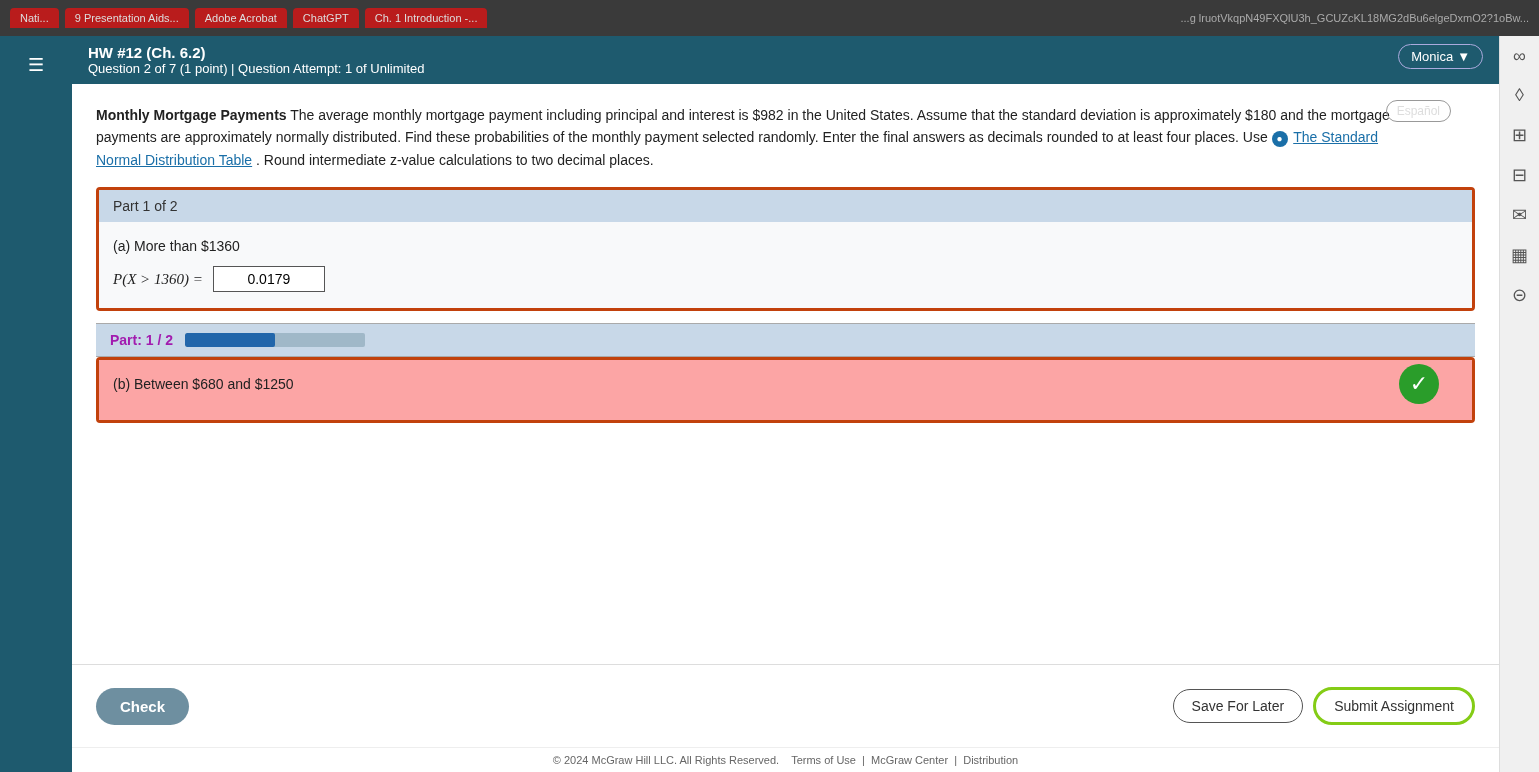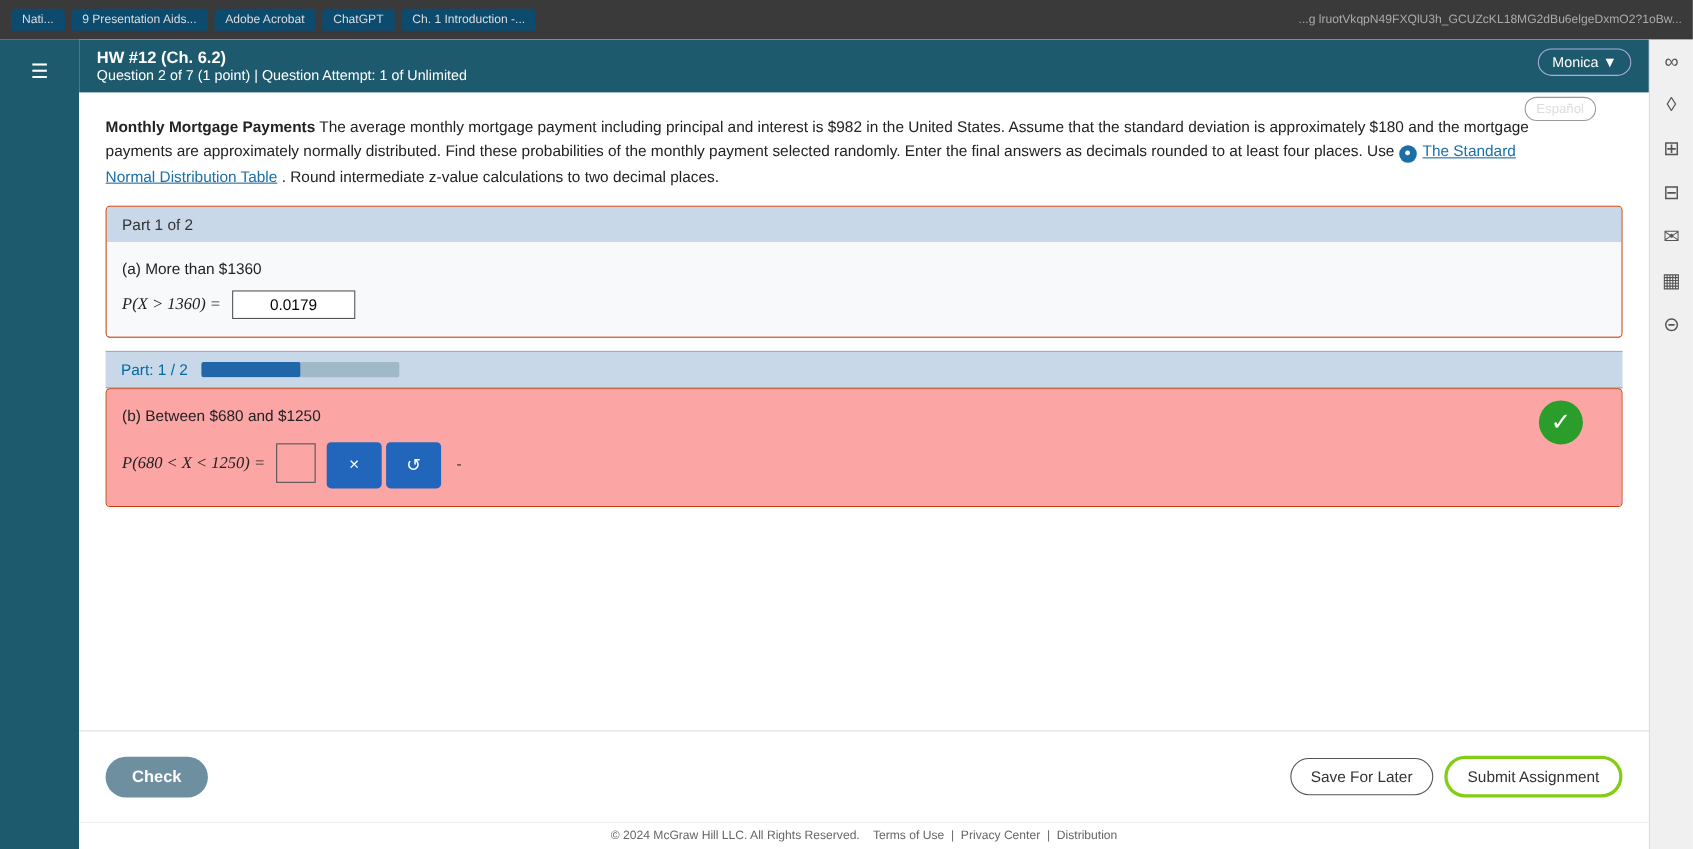--- a/index.html
+++ b/index.html
@@ -18,21 +18,21 @@
       background: #3a3a3a;
       height: 36px;
       display: flex;
       align-items: center;
       padding: 0 10px;
       gap: 6px;
       font-size: 12px;
       color: #ccc;
     }
     .browser-bar .tab-item {
-      background: #0c4a6e;
+      background: #b91c1c;
       border-radius: 4px 4px 0 0;
       padding: 4px 10px;
       font-size: 11px;
       color: #ddd;
       white-space: nowrap;
     }
 
     
     .main-wrapper {
       display: flex;
@@ -139,21 +139,21 @@
       width: 16px;
       height: 16px;
       font-size: 10px;
       text-align: center;
       line-height: 16px;
       margin-right: 2px;
     }
 
     
     .part-section {
-      border: 1px solid #c2410c;
+      border: 3px solid #c2410c;
       border-radius: 4px;
       margin-bottom: 12px;
       overflow: hidden;
     }
 
     .part-header {
       background: #c8d8e8;
       padding: 8px 14px;
       font-size: 14px;
       font-weight: normal;
@@ -192,22 +192,22 @@
     }
 
     
     .progress-section {
       background: #c8d8e8;
       padding: 8px 14px;
       display: flex;
       align-items: center;
       gap: 12px;
       font-size: 14px;
-      font-weight: normal;
-      color: #0369a1;
+      font-weight: bold;
+      color: #a21caf;
       border-top: 1px solid #aaa;
       border-bottom: 1px solid #aaa;
       text-align: center;
     }
     .progress-bar-container {
       width: 180px;
       height: 14px;
       background: #a0b8c8;
       border-radius: 2px;
       overflow: hidden;
@@ -389,21 +389,21 @@
       <div class="header-right">
         <div class="user-badge">
           <span>Monica</span>
           <span>▼</span>
         </div>
       </div>
     </div>
 
     <div class="question-content">
 
-      <button class="espanol-badge" style="position:absolute; right:48px; top:4px;">Español</button>
+      <button class="espanol-badge" style="position:absolute; right:48px; top:16px;">Español</button>
 
       <p class="question-text">
         <strong>Monthly Mortgage Payments</strong>
         <span>The average monthly mortgage payment including principal and interest is $982 in the United States. Assume that the standard deviation is approximately $180 and the mortgage payments are approximately normally distributed. Find these probabilities of the monthly payment selected randomly. Enter the final answers as decimals rounded to at least four places. Use</span>
         <span class="link-icon">●</span>
         <a class="link-text">The Standard Normal Distribution Table</a>
         <span>. Round intermediate z-value calculations to two decimal places.</span>
       </p>
 
       <div class="part-section">
@@ -424,51 +424,40 @@
       <div class="progress-section">
         <span>Part: 1 / 2</span>
         <div class="progress-bar-container">
           <div class="progress-bar-fill" style="width:50%;"></div>
         </div>
       </div>
 
       <div class="part-section">
         <div class="part2-content">
           <div class="part-question">(b) Between $680 and $1250</div>
-          <div class="part-answer">
-            <span class="math-text">
-              <i>P</i>(680 &lt; <i>X</i> &lt; 1250) =
-            </span>
-            <div class="answer-box"></div>
-            <div class="answer-buttons">
-              <button class="btn-action btn-clear">×</button>
-              <button class="btn-action btn-refresh">↺</button>
-            </div>
-            <span class="dash-text">-</span>
-          </div>
         </div>
       </div>
 
       <div style="position:absolute; left:876px; top:480px;"></div>
     </div>
 
     <div class="bottom-bar">
       <button class="check-button">Check</button>
       <div class="bottom-right-buttons">
         <button class="save-later-btn">Save For Later</button>
         <button class="submit-btn">Submit Assignment</button>
       </div>
     </div>
 
     <div class="footer">
       <span>© 2024 McGraw Hill LLC. All Rights Reserved.</span>
       &nbsp;&nbsp;
       <a href="#">Terms of Use</a>
       &nbsp;|&nbsp;
-      <a href="#">Privacy Center</a>
+      <a href="#">McGraw Center</a>
       &nbsp;|&nbsp;
       <a href="#">Distribution</a>
     </div>
   </div>
 
   <div class="right-sidebar">
     <span class="sidebar-icon">∞</span>
     <span class="sidebar-icon">◊</span>
     <span class="sidebar-icon">⊞</span>
     <span class="sidebar-icon">⊟</span>

